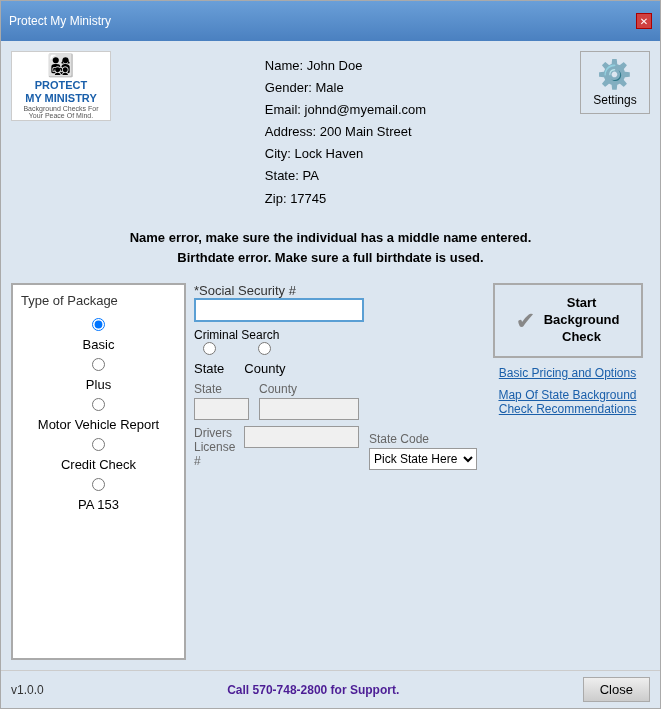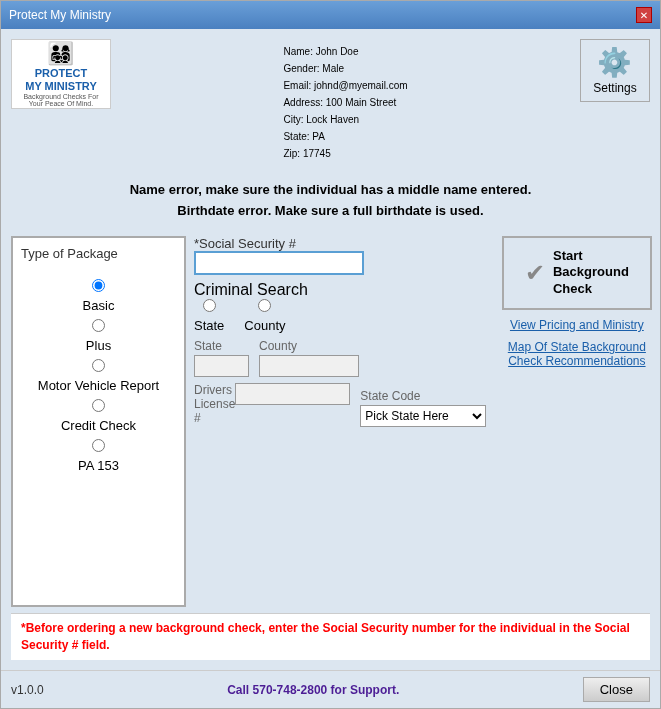--- a/index.html
+++ b/index.html
@@ -20,21 +20,21 @@
       flex-direction: column;
     }
     .title-bar {
       background: linear-gradient(to bottom, #6a9fd8, #4a80c0);
       color: white;
       padding: 4px 8px;
       display: flex;
       align-items: center;
       justify-content: space-between;
       font-size: 12px;
-      height: 28px;
+      height: 40px;
     }
     .title-bar-close {
       width: 16px;
       height: 16px;
       background: #d04040;
       border: 1px solid #a00;
       display: flex;
       align-items: center;
       justify-content: center;
       cursor: pointer;
@@ -98,21 +98,21 @@
       font-size: 28px;
       color: #555;
     }
     .settings-label {
       font-size: 12px;
       margin-top: 2px;
     }
     .info-section {
       padding: 4px 0;
       line-height: 1.7;
-      font-size: 10px;
+      font-size: 13px;
     }
     .error-section {
       text-align: center;
       padding: 8px;
       font-size: 13px;
       font-weight: bold;
       color: #000;
       line-height: 1.6;
     }
     .form-section {
@@ -126,21 +126,21 @@
       padding: 8px;
       min-width: 175px;
       display: flex;
       flex-direction: column;
       gap: 6px;
     }
     .package-title {
       font-size: 13px;
       font-weight: normal;
       color: #333;
-      margin-bottom: 12px;
+      margin-bottom: 4px;
     }
     .radio-item {
       display: flex;
       align-items: center;
       gap: 6px;
       font-size: 13px;
       flex-direction: column;
     }
     .radio-item input[type="radio"] {
       cursor: pointer;
@@ -157,21 +157,21 @@
     }
     .ssn-input {
       width: 170px;
       height: 24px;
       border: 2px solid #5a9fd4;
       background: white;
       padding: 2px 4px;
       font-size: 13px;
     }
     .criminal-label {
-      font-size: 16px;
+      font-size: 12px;
     }
     .radio-row {
       display: flex;
       gap: 20px;
       align-items: center;
     }
     .state-county-row {
       display: flex;
       gap: 10px;
     }
@@ -198,21 +198,21 @@
     .statecode-section { display: flex; flex-direction: column; }
     .dl-input {
       width: 115px;
       height: 22px;
       border: 1px solid #999;
       background: #f0f0f0;
       padding: 2px 4px;
       font-size: 12px;
     }
     .state-select {
-      width: 126px;
+      width: 108px;
       height: 22px;
       border: 1px solid #999;
       background: white;
       font-size: 12px;
     }
     .right-panel {
       display: flex;
       flex-direction: column;
       align-items: center;
       gap: 8px;
@@ -229,21 +229,21 @@
       width: 150px;
       justify-content: center;
     }
     .check-icon {
       font-size: 24px;
       color: #888;
     }
     .start-bg-text {
       font-size: 13px;
       font-weight: bold;
-      text-align: left;
+      text-align: center;
       line-height: 1.3;
     }
     .link-text {
       color: #1a5faa;
       cursor: pointer;
       text-decoration: underline;
       font-size: 12px;
       text-align: center;
     }
     .warning-section {
@@ -303,21 +303,21 @@
             <span>MY MINISTRY</span>
           </div>
           <div class="logo-sub">Background Checks For Your Peace Of Mind.</div>
         </div>
       </div>
 
       <div class="info-section">
         <div>Name: John Doe</div>
         <div>Gender: Male</div>
         <div>Email: johnd@myemail.com</div>
-        <div>Address: 100 Main Street</div>
+        <div>Address: 200 Main Street</div>
         <div>City: Lock Haven</div>
         <div>State: PA</div>
         <div>Zip: 17745</div>
       </div>
 
       <div class="settings-btn">
         <span class="settings-icon">⚙️</span>
         <span class="settings-label">Settings</span>
       </div>
     </div>
@@ -397,32 +397,29 @@
 
       <div class="right-panel">
         <div class="start-bg-btn">
           <span class="check-icon">✔</span>
           <div class="start-bg-text">
             <span>Start</span><br>
             <span>Background</span><br>
             <span>Check</span>
           </div>
         </div>
-        <div class="link-text">View Pricing and Ministry</div>
+        <div class="link-text">Basic Pricing and Options</div>
         <div class="link-text">
           <span>Map Of State Background</span><br>
           <span>Check Recommendations</span>
         </div>
       </div>
 
     </div>
 
-    <div class="warning-section">
-      <span>*Before ordering a new background check, enter the Social Security number for the individual in the Social Security # field.</span>
-    </div>
 
   </div>
 
   <div class="bottom-bar">
     <span class="version-text">v1.0.0</span>
     <span class="support-text">Call 570-748-2800 for Support.</span>
     <button class="close-btn">Close</button>
   </div>
 </div>
 

